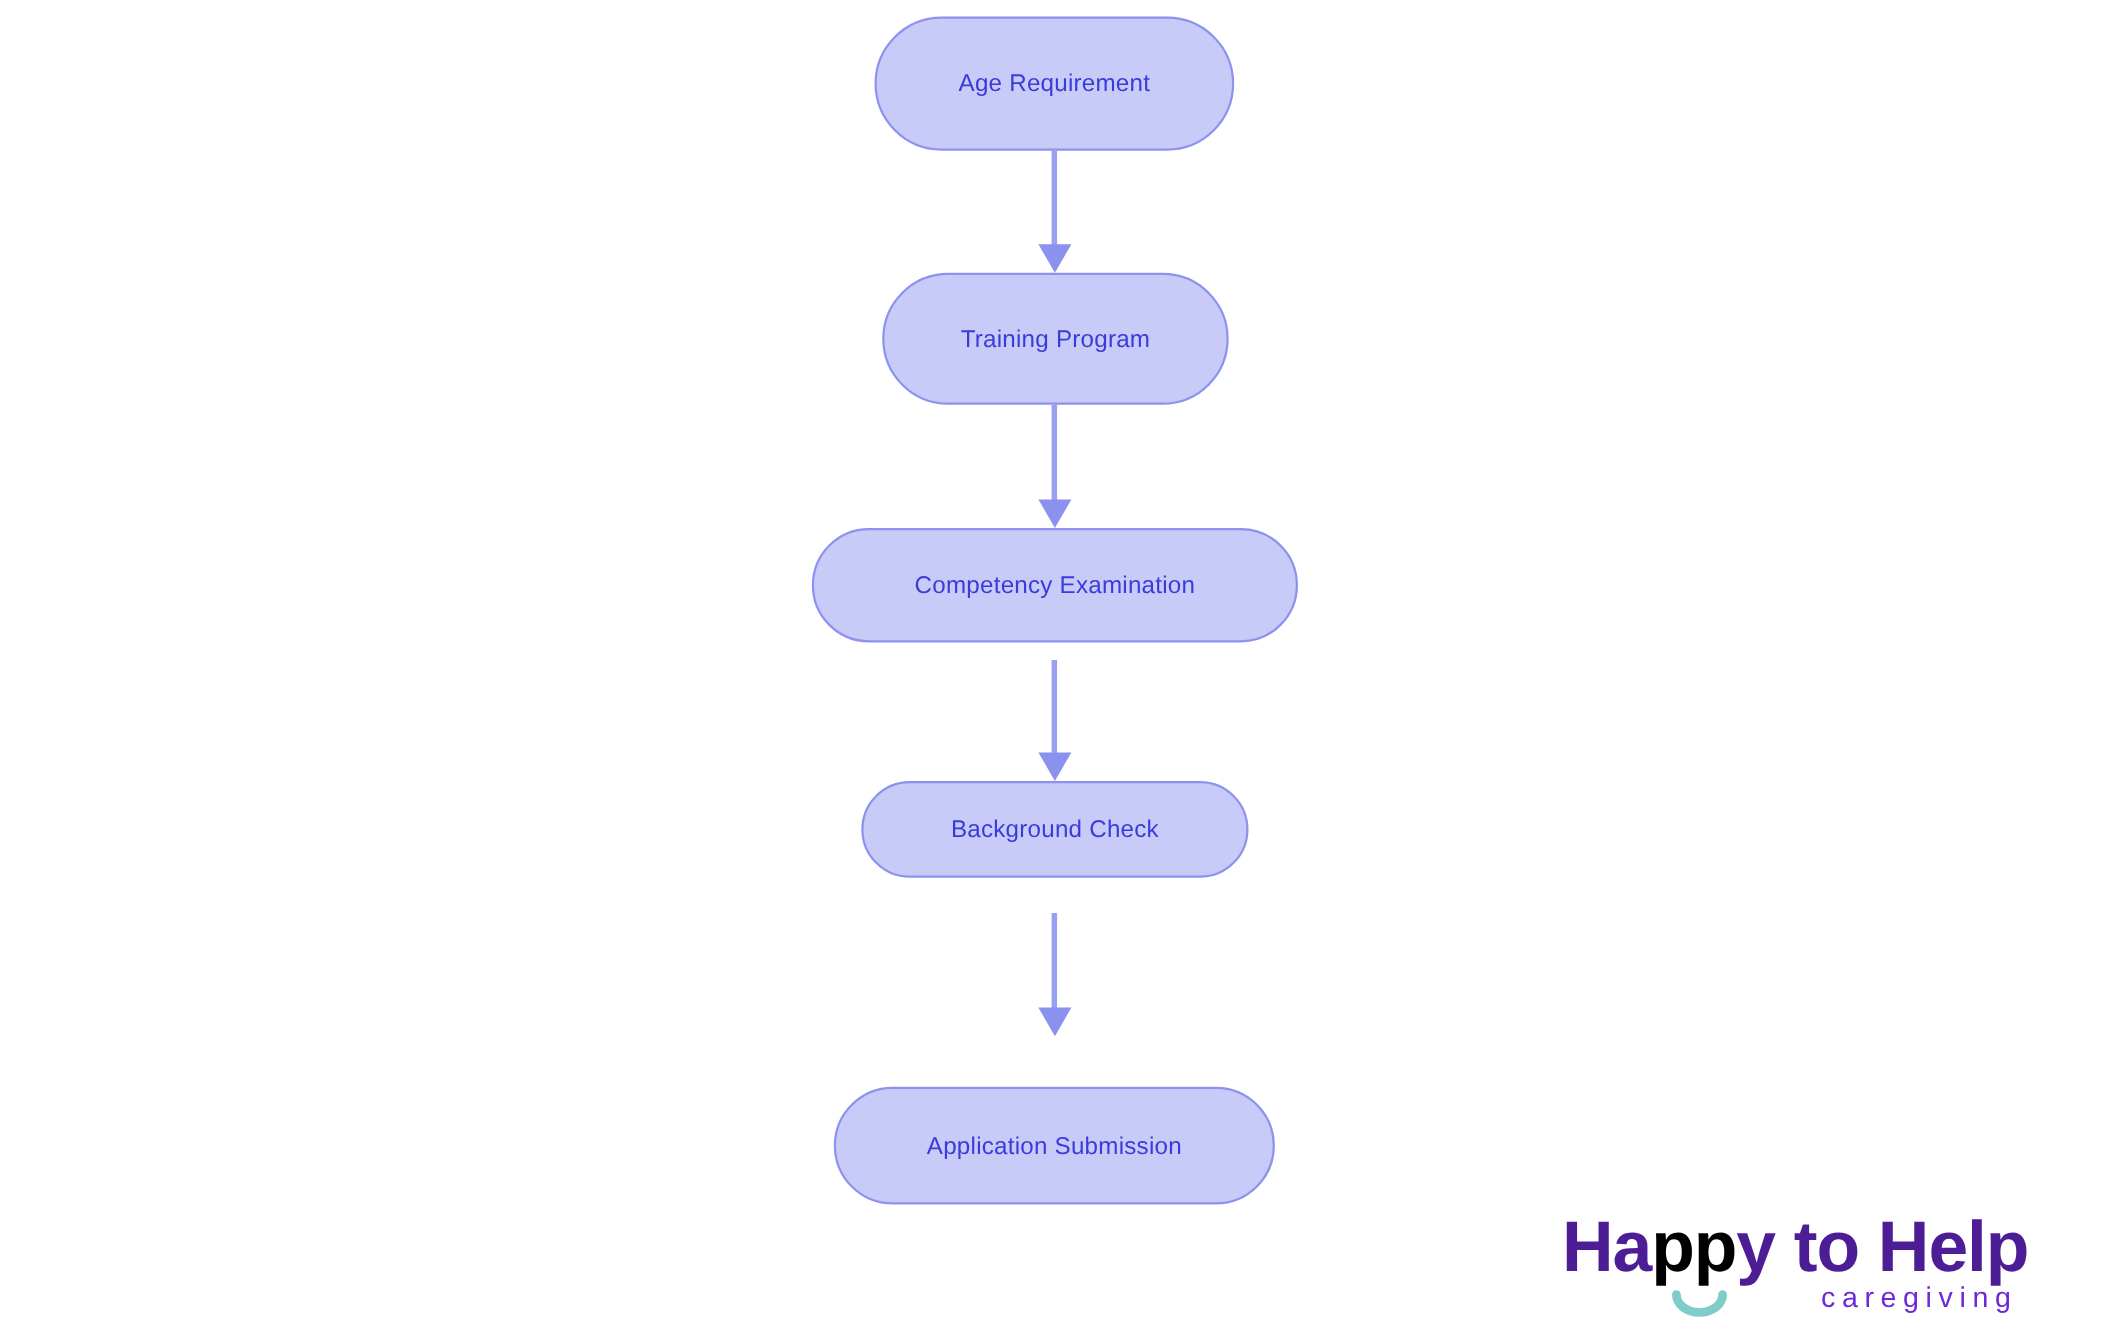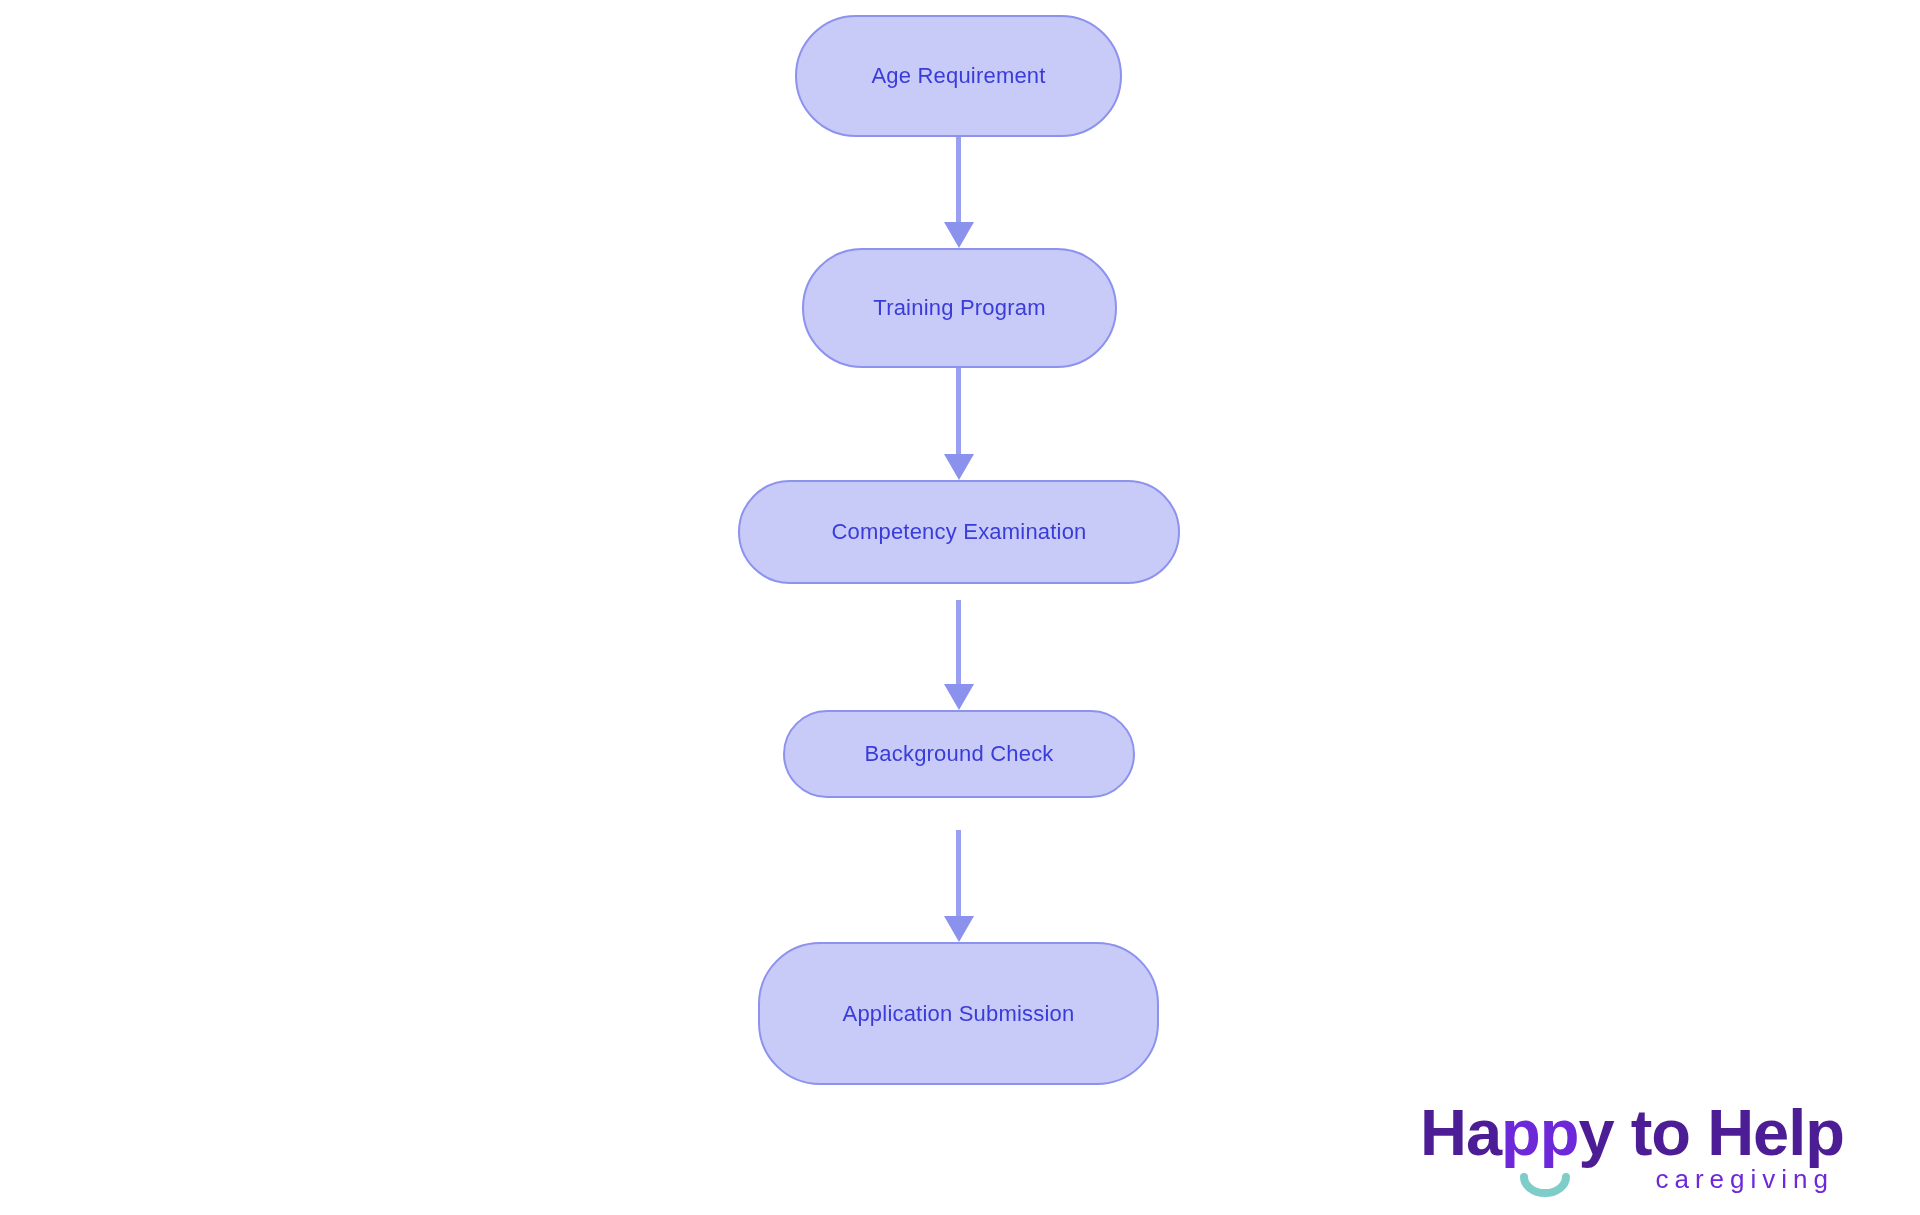--- a/index.html
+++ b/index.html
@@ -22,21 +22,21 @@
     justify-content: center;
     color: #3a3cd9;
     font-size: 22px;
     letter-spacing: 0.2px;
     white-space: nowrap;
   }
   #node-0 { left: 795px; top: 15px;  width: 327px; height: 122px; }
   #node-1 { left: 802px; top: 248px; width: 315px; height: 120px; }
   #node-2 { left: 738px; top: 480px; width: 442px; height: 104px; }
   #node-3 { left: 783px; top: 710px; width: 352px; height: 88px; }
-  #node-4 { left: 758px; top: 942px; width: 401px; height: 143px; }
+  #node-4 { left: 758px; top: 988px; width: 401px; height: 107px; }
 
   
   .arrow { position: absolute; left: 944px; width: 30px; }
   #arrow-0 { top: 137px; height: 111px; }
   #arrow-1 { top: 368px; height: 112px; }
   #arrow-2 { top: 600px; height: 110px; }
   #arrow-3 { top: 830px; height: 112px; }
   .arrow-line {
     position: absolute;
     left: 12px; top: 0; bottom: 20px;
@@ -56,21 +56,21 @@
   .logo { position: absolute; left: 1420px; top: 1100px; width: 460px; height: 110px; }
   .brand {
     position: absolute; left: 0; top: 0;
     font-size: 65px;
     font-weight: 700;
     letter-spacing: -1px;
     white-space: nowrap;
     line-height: 1;
   }
   .seg-coral { color: #4c1d95; }
-  .seg-teal  { color: #6d28d9; }
+  .seg-teal  { color: #000000; }
   .smile { position: absolute; left: 99px; top: 72px; }
   .tagline {
     position: absolute; right: 46px; top: 64px;
     font-size: 26px;
     font-weight: 500;
     letter-spacing: 6px;
     color: #6d28d9;
     white-space: nowrap;
   }
 </style>

